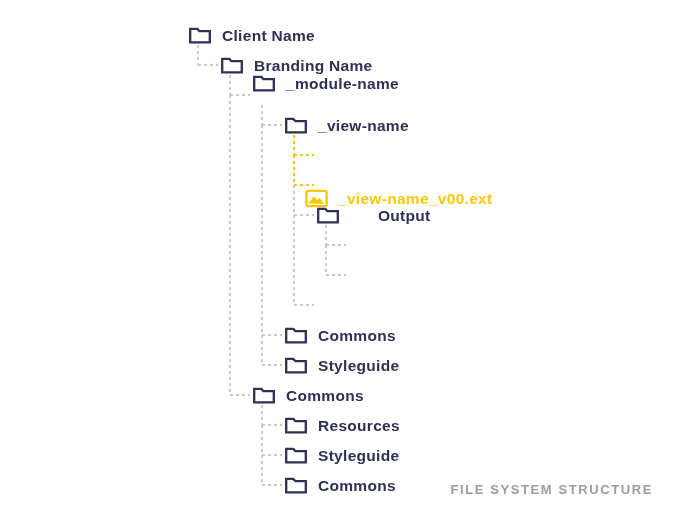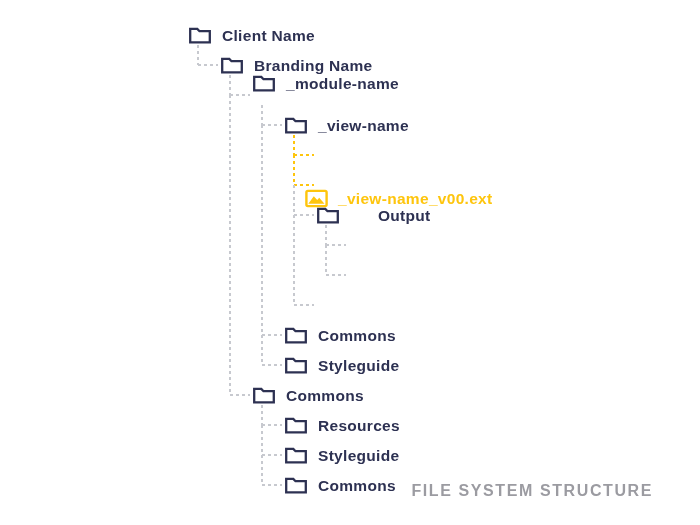--- a/index.html
+++ b/index.html
@@ -47,21 +47,21 @@
     width: 2px;
   }
   .conn-h {
     position: absolute;
     height: 2px;
   }
   .caption {
     position: absolute;
     top: 483px;
     right: 47px;
-    font-size: 16px;
+    font-size: 13px;
     font-weight: 700;
     letter-spacing: 1.6px;
     line-height: 1;
   }
 </style>
 </head>
 <body>
 
 <div id="canvas" style="background: rgb(255, 255, 255);">
   <div id="tree">

